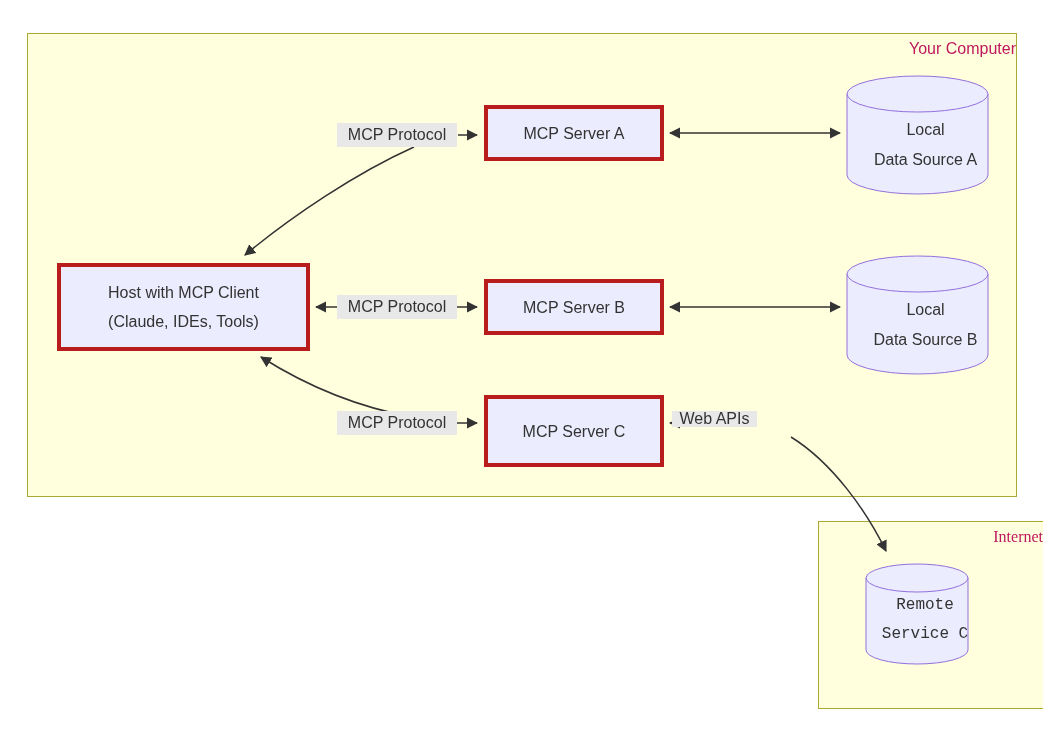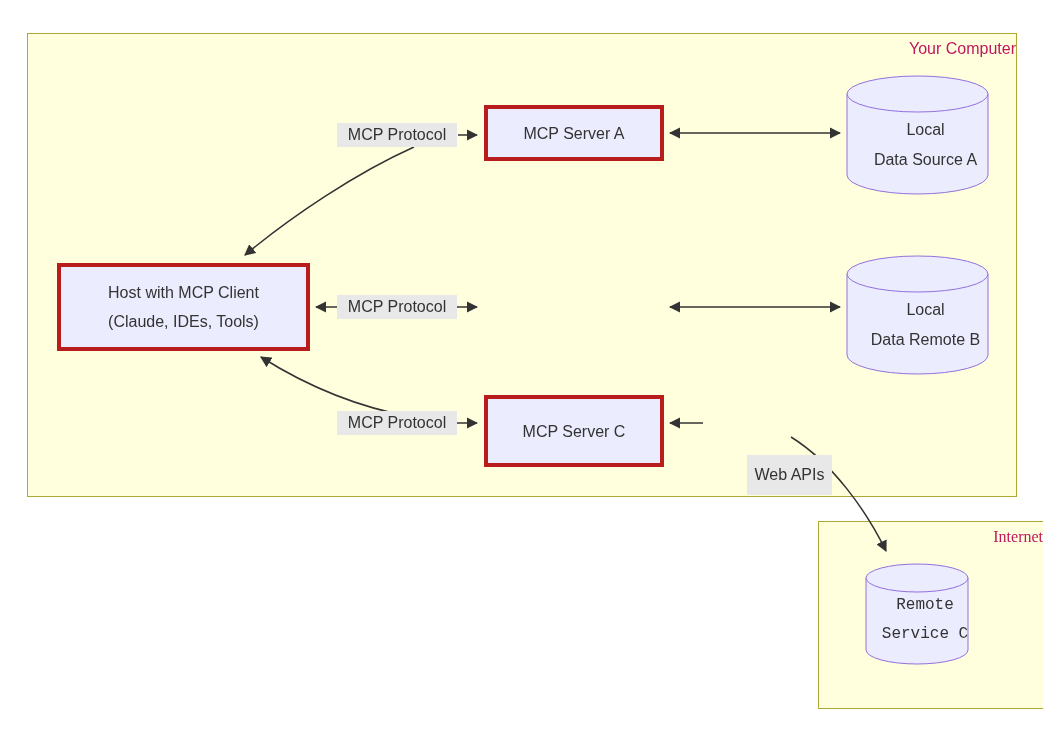--- a/index.html
+++ b/index.html
@@ -138,20 +138,23 @@
 
   <div class="node" style="left:57px; top:263px; width:253px; height:88px;">
     <span>Host with MCP Client</span>
     <span>(Claude, IDEs, Tools)</span>
   </div>
 
   <div class="node" style="left:484px; top:105px; width:180px; height:56px;">
     <span>MCP Server A</span>
   </div>
 
+  <div class="node" style="left:484px; top:279px; width:180px; height:56px;">
+    <span>MCP Server B</span>
+  </div>
 
   <div class="node" style="left:484px; top:395px; width:180px; height:72px;">
     <span>MCP Server C</span>
   </div>
 
   <div class="cylinder cyl-large" style="left:846px; top:75px; width:143px; height:120px;">
     <svg width="143" height="120" viewBox="0 0 143 120">
       <path d="M1,19 L1,100 A70.5,19 0 0 0 142,100 L142,19" fill="#ECECFF" stroke="#9370DB" stroke-width="1"></path>
       <ellipse cx="71.5" cy="19" rx="70.5" ry="18" fill="#ECECFF" stroke="#9370DB" stroke-width="1"></ellipse>
     </svg>
@@ -161,36 +164,36 @@
     </div>
   </div>
 
   <div class="cylinder cyl-large" style="left:846px; top:255px; width:143px; height:120px;">
     <svg width="143" height="120" viewBox="0 0 143 120">
       <path d="M1,19 L1,100 A70.5,19 0 0 0 142,100 L142,19" fill="#ECECFF" stroke="#9370DB" stroke-width="1"></path>
       <ellipse cx="71.5" cy="19" rx="70.5" ry="18" fill="#ECECFF" stroke="#9370DB" stroke-width="1"></ellipse>
     </svg>
     <div class="cyl-text">
       <span>Local</span>
-      <span>Data Remote B</span>
+      <span>Data Source B</span>
     </div>
   </div>
 
   <div class="cylinder cyl-small" style="left:865px; top:563px; width:104px; height:102px;font-family:Liberation Mono, monospace;">
     <svg width="104" height="102" viewBox="0 0 104 102">
       <path d="M1,15 L1,87 A51,14 0 0 0 103,87 L103,15" fill="#ECECFF" stroke="#9370DB" stroke-width="1"></path>
       <ellipse cx="52" cy="15" rx="51" ry="14" fill="#ECECFF" stroke="#9370DB" stroke-width="1"></ellipse>
     </svg>
     <div class="cyl-text">
       <span>Remote</span>
       <span>Service C</span>
     </div>
   </div>
 
   <div class="edge-label" style="left:337px; top:123px; width:120px; height:24px;">MCP Protocol</div>
 
   <div class="edge-label" style="left:337px; top:295px; width:120px; height:24px;">MCP Protocol</div>
 
   <div class="edge-label" style="left:337px; top:411px; width:120px; height:24px;">MCP Protocol</div>
 
-  <div class="edge-label" style="left:747px; top:411px; width:85px; height:40px;margin-top:44px;">Web APIs</div>
+  <div class="edge-label" style="left:672px; top:411px; width:85px; height:16px;">Web APIs</div>
 
 </div>
 
 </body></html>

